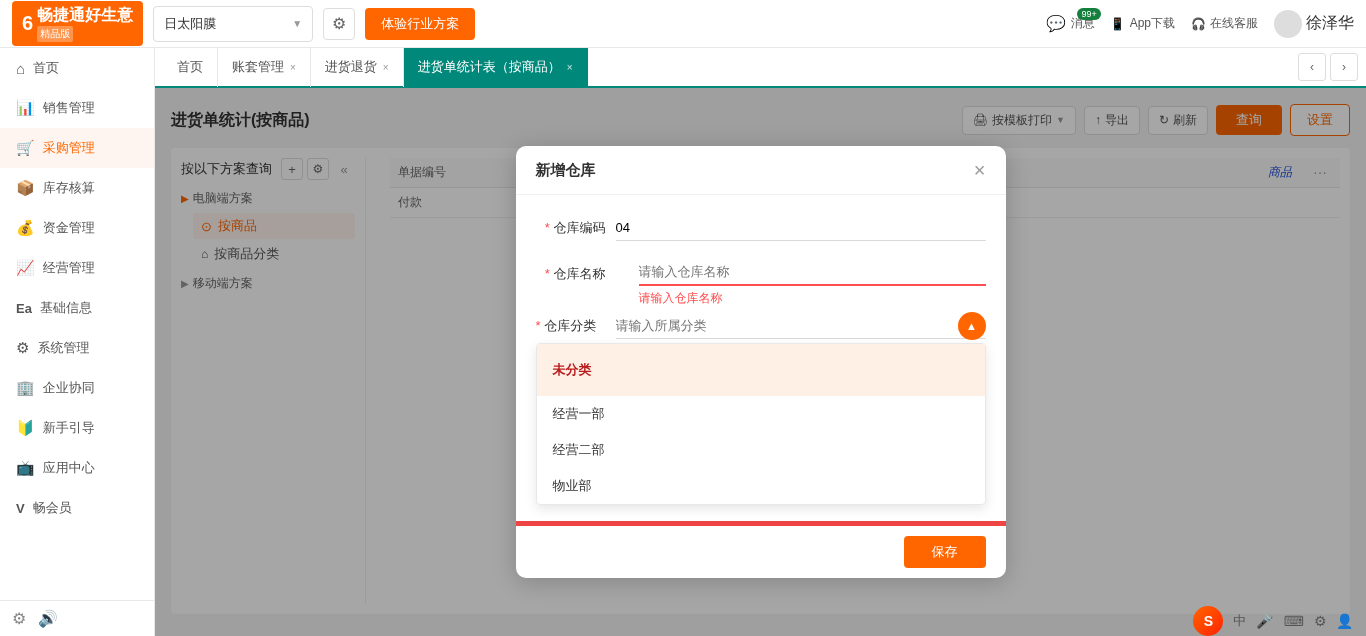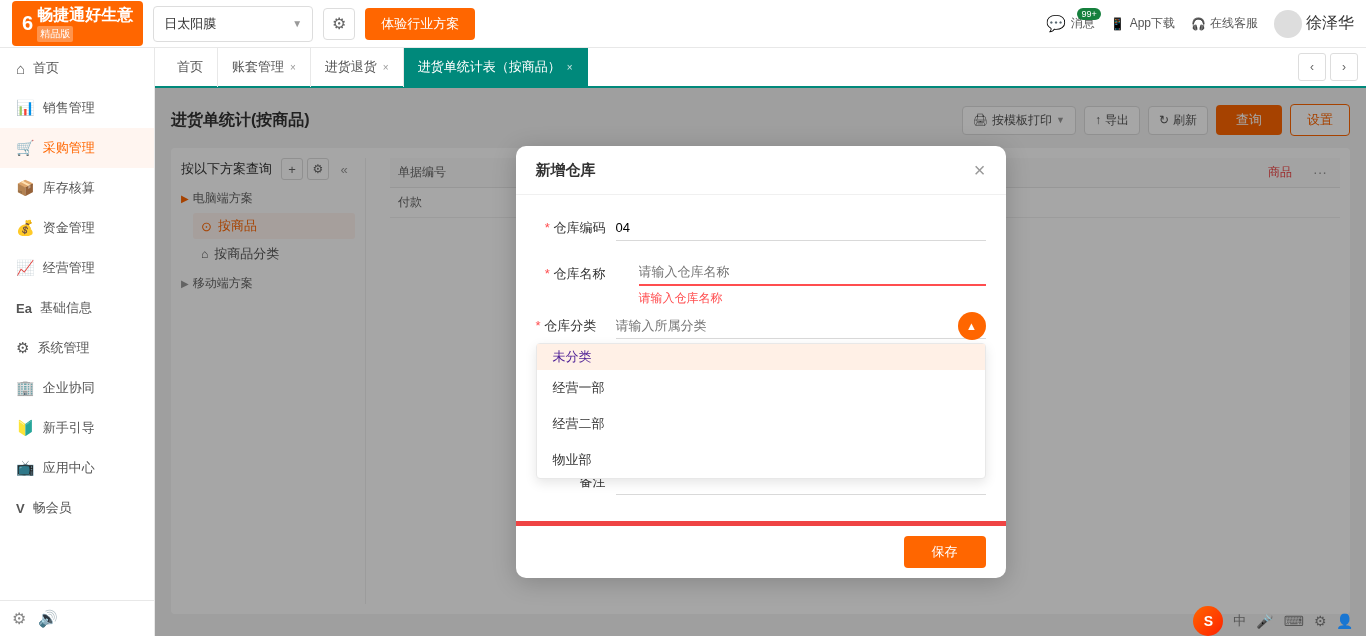--- a/index.html
+++ b/index.html
@@ -190,21 +190,21 @@
 
         <div style="flex:1; display:flex; flex-direction:column;">
 
           <div style="display:flex; border-bottom:1px solid #e8e8e8; padding:6px 0; background:#fafafa;">
             <div style="flex:2; font-size:12px; color:#666; padding:0 8px;">单据编号</div>
             <div style="flex:1; font-size:12px; color:#666; padding:0 8px;"></div>
             <div style="flex:2; font-size:12px; color:#666; padding:0 8px; display:flex; align-items:center; gap:4px;">
               <span>单据状态</span>
               <span style="font-size:9px; cursor:pointer;">▼</span>
             </div>
-            <div style="flex:2; font-size:12px; color:#ef4444; padding:0 8px; text-align:right;">商品</div>
+            <div style="flex:2; font-size:12px; color:#1d4ed8; padding:0 8px; text-align:right;font-style:italic;">商品</div>
             <div style="width:40px; font-size:14px; color:#999; text-align:center; cursor:pointer;">···</div>
           </div>
 
           <div style="display:flex; align-items:center; padding:6px 0; gap:8px; border-bottom:1px solid #f0f0f0;">
             <div style="flex:1; padding:0 8px;">
               <span style="font-size:12px; color:#666;">付款</span>
             </div>
           </div>
 
           <div style="flex:1; display:flex; flex-direction:column; align-items:center; justify-content:center; gap:10px;">
@@ -255,21 +255,21 @@
             <div style="display:flex; align-items:center; margin-bottom:8px; position:relative;">
               <div style="width:80px; font-size:13px; color:#333; text-align:left; padding-right:10px; flex-shrink:0;">
                 <span style="color:#ff4d4f;">*</span>
                 <span>仓库分类</span>
               </div>
               <div style="flex:1; position:relative;">
                 <input type="text" placeholder="请输入所属分类" style="width: 100%; border-top: none; border-right: none; border-left: none; border-image: initial; border-bottom: 1px solid rgb(217, 217, 217); padding: 5px 32px 5px 0px; font-size: 13px; outline: none; background: transparent;">
                 <div style="position:absolute; right:0; top:50%; transform:translateY(-50%); width:28px; height:28px; background:#ff6600; border-radius:50%; display:flex; align-items:center; justify-content:center; cursor:pointer; color:#fff; font-size:11px;">▲</div>
                 
                 <div style="position:absolute; top:calc(100% + 4px); left:-80px; right:0; background:#fff; border:1px solid #e8e8e8; border-radius:4px; box-shadow:0 4px 12px rgba(0,0,0,0.1); z-index:200; min-width:270px;">
-                  <div style="padding:4px 16px; cursor:pointer; font-size:13px; color:#4c1d95; background:#fff0e6;">
+                  <div style="padding:17px 16px; cursor:pointer; font-size:13px; color:#b91c1c; background:#fff0e6;font-weight:bold;">
                     <span>未分类</span>
                   </div>
                   <div style="padding:9px 16px; cursor:pointer; font-size:13px; color:#333;">
                     <span>经营一部</span>
                   </div>
                   <div style="padding:9px 16px; cursor:pointer; font-size:13px; color:#333;">
                     <span>经营二部</span>
                   </div>
                   <div style="padding:9px 16px; cursor:pointer; font-size:13px; color:#333;">
                     <span>物业部</span>

